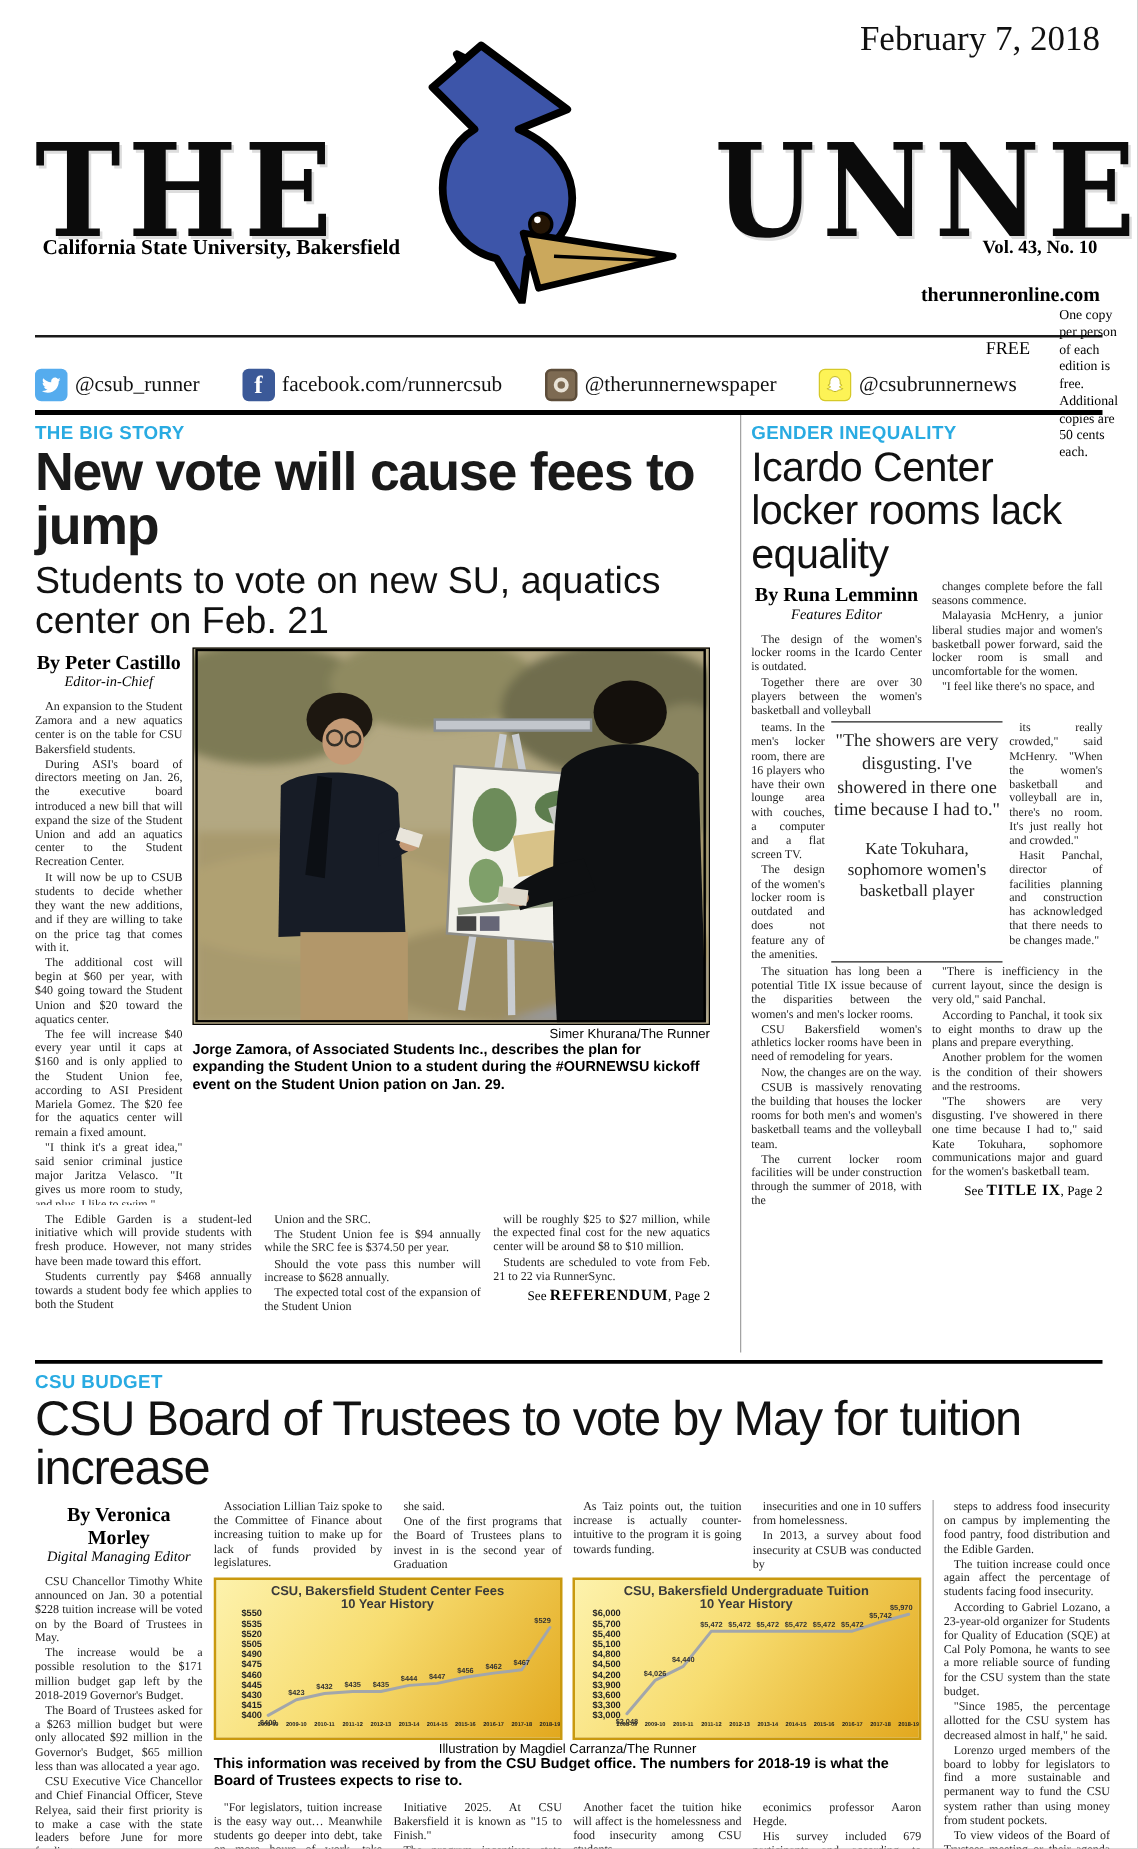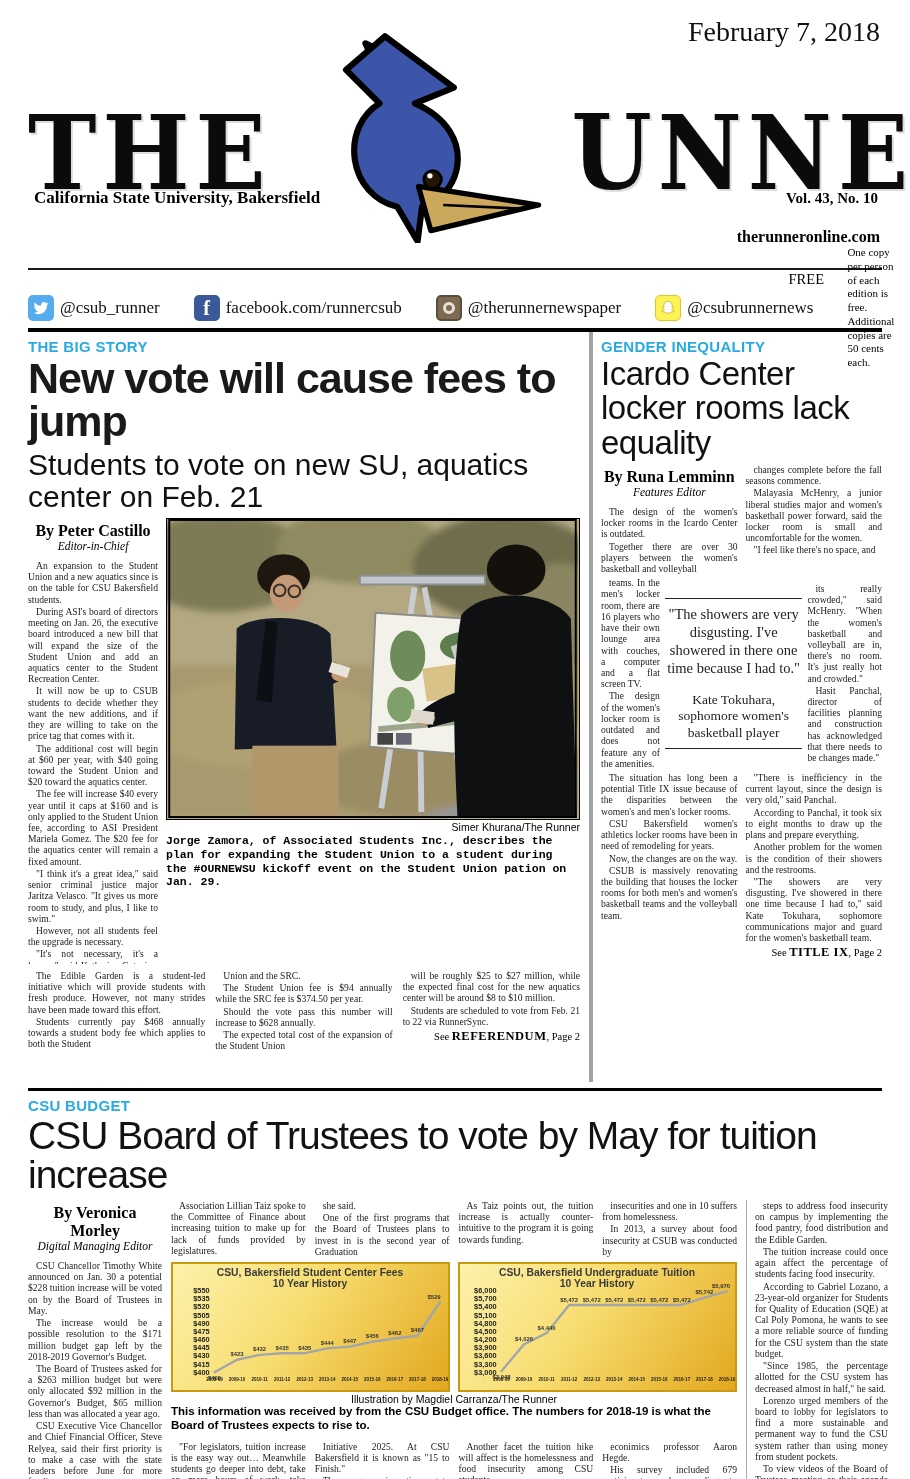--- a/index.html
+++ b/index.html
@@ -32,38 +32,38 @@
   
   .kicker { font-family:"Liberation Sans", sans-serif; font-weight:bold; font-size:15px; color:#29ABE2; letter-spacing:.3px; margin:6px 0 2px; }
   .body-text p { font-size:9.6px; line-height:1.17; text-align:justify; text-indent:8px; color:#1c1c1c; margin-bottom:1px; }
   .byline { text-align:center; font-weight:bold; font-size:16px; margin:4px 0 0; }
   .byrole { text-align:center; font-style:italic; font-size:11.5px; margin-bottom:8px; }
   .see-line { font-size:10.5px; text-align:right; margin-top:2px; }
   .see-line b { font-size:12.5px; letter-spacing:.5px; }
 
   
   .main-cols { display:flex; }
-  .bigstory { width:565px; padding-right:9px; border-right:4px solid #a3a3a3; }
+  .bigstory { width:565px; padding-right:24px; border-right:1px solid #a3a3a3; }
   .gender { width:289px; padding-left:8px; }
   .bs-headline { font-family:"Liberation Sans", sans-serif; font-weight:800; font-size:43px; letter-spacing:-1px; color:#1a1a1a; line-height:1.0; }
   .bs-subhead { font-family:Liberation Sans, sans-serif; font-weight:400; font-size:30px; color:#111; line-height:1.05; margin:6px 0 6px; }
   .bs-body { display:flex; gap:8px; }
   .bs-col1 { width:143px; height:446px; overflow:hidden; }
   .bs-photo-col { width:414px; }
   .photo-frame { border:1.5px solid #000; width:414px; height:302px; overflow:hidden; background:#b9ad8a; }
   .photo-credit { font-family:"Liberation Sans", sans-serif; font-size:10.5px; text-align:right; margin-top:1px; }
-  .photo-caption { font-family:Liberation Mono, monospace; font-weight:bold; font-size:11.5px; line-height:1.2; margin-top:1px; }
+  .photo-caption { font-family:Liberation Sans, sans-serif; font-weight:bold; font-size:11.5px; line-height:1.2; margin-top:1px; }
   .bs-bottom { display:flex; gap:10px; margin-top:6px; height:112px; overflow:hidden; }
   .bs-bottom .c { flex:1; }
 
   
   .g-headline { font-family:"Liberation Sans", sans-serif; font-weight:400; font-size:33px; line-height:1.04; letter-spacing:-0.5px; color:#111; margin-bottom:4px; }
   .g-two { display:flex; gap:8px; }
   .g-two .c { flex:1; }
-  .g-band { display:flex; gap:5px; margin:2px 0;align-items:center; }
+  .g-band { display:flex; gap:5px; margin:2px 0; }
   .g-band .narrow-l { width:60px; }
   .g-band .narrow-r { width:76px; }
   .pullquote { width:140px; border-top:1.5px solid #222; border-bottom:1.5px solid #222; padding:6px 2px; text-align:center; }
   .pq-text { font-size:14.5px; line-height:1.25; color:#222; }
   .pq-attr { font-size:13.5px; line-height:1.25; margin-top:14px; color:#222; }
 
   .section-rule { border-top:3px solid #000; margin-top:6px; }
 
   
   .b-headline { font-family:"Liberation Sans", sans-serif; font-weight:400; font-size:39px; letter-spacing:-1px; color:#121212; line-height:1.0; margin:2px 0 6px; }
@@ -146,21 +146,21 @@
   <div class="inner main-cols">
 
     <div class="bigstory">
       <div class="kicker">THE BIG STORY</div>
       <h1 class="bs-headline">New vote will cause fees to jump</h1>
       <h2 class="bs-subhead">Students to vote on new SU, aquatics center on Feb. 21</h2>
       <div class="bs-body">
         <div class="bs-col1 body-text">
           <div class="byline">By Peter Castillo</div>
           <div class="byrole">Editor-in-Chief</div>
-          <p>An expansion to the Student Union and a new aquatics since is on the table for CSU Bakersfield students.</p>
+          <p>An expansion to the Student Zamora and a new aquatics center is on the table for CSU Bakersfield students.</p>
           <p>During ASI's board of directors meeting on Jan. 26, the executive board introduced a new bill that will expand the size of the Student Union and add an aquatics center to the Student Recreation Center.</p>
           <p>It will now be up to CSUB students to decide whether they want the new additions, and if they are willing to take on the price tag that comes with it.</p>
           <p>The additional cost will begin at $60 per year, with $40 going toward the Student Union and $20 toward the aquatics center.</p>
           <p>The fee will increase $40 every year until it caps at $160 and is only applied to the Student Union fee, according to ASI President Mariela Gomez. The $20 fee for the aquatics center will remain a fixed amount.</p>
           <p>"I think it's a great idea," said senior criminal justice major Jaritza Velasco. "It gives us more room to study, and plus, I like to swim."</p>
           <p>However, not all students feel the upgrade is necessary.</p>
           <p>"It's not necessary, it's a luxury," said Katharine Cotzajay, a senior psychology major. "I think something like the Edible Garden should be the focus. More students can use it instead of a pool."</p>
         </div>
         <div class="bs-photo-col">
           <div class="photo-frame">
@@ -276,20 +276,21 @@
           <p>its really crowded," said McHenry. "When the women's basketball and volleyball are in, there's no room. It's just really hot and crowded."</p>
           <p>Hasit Panchal, director of facilities planning and construction has acknowledged that there needs to be changes made."</p>
         </div>
       </div>
       <div class="g-two body-text">
         <div class="c">
           <p>The situation has long been a potential Title IX issue because of the disparities between the women's and men's locker rooms.</p>
           <p>CSU Bakersfield women's athletics locker rooms have been in need of remodeling for years.</p>
           <p>Now, the changes are on the way.</p>
           <p>CSUB is massively renovating the building that houses the locker rooms for both men's and women's basketball teams and the volleyball team.</p>
+          <p>The current locker room facilities will be under construction through the summer of 2018, with the</p>
         </div>
         <div class="c">
           <p>"There is inefficiency in the current layout, since the design is very old," said Panchal.</p>
           <p>According to Panchal, it took six to eight months to draw up the plans and prepare everything.</p>
           <p>Another problem for the women is the condition of their showers and the restrooms.</p>
           <p>"The showers are very disgusting. I've showered in there one time because I had to," said Kate Tokuhara, sophomore communications major and guard for the women's basketball team.</p>
           <div class="see-line"><span>See </span><b>TITLE IX</b><span>, Page 2</span></div>
         </div>
       </div>
     </div>

